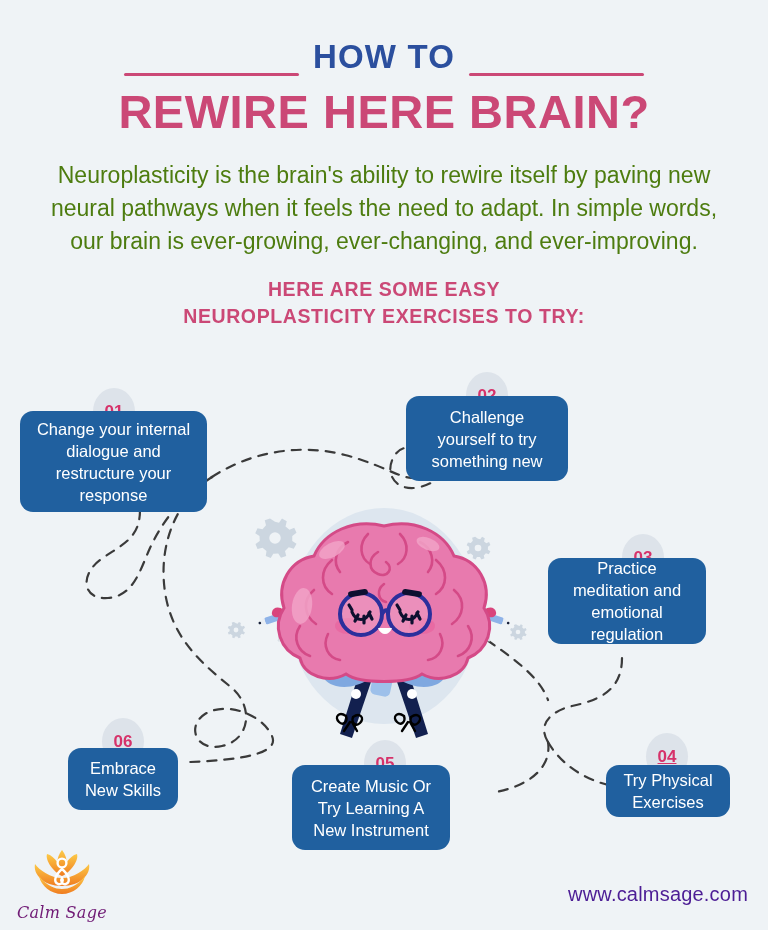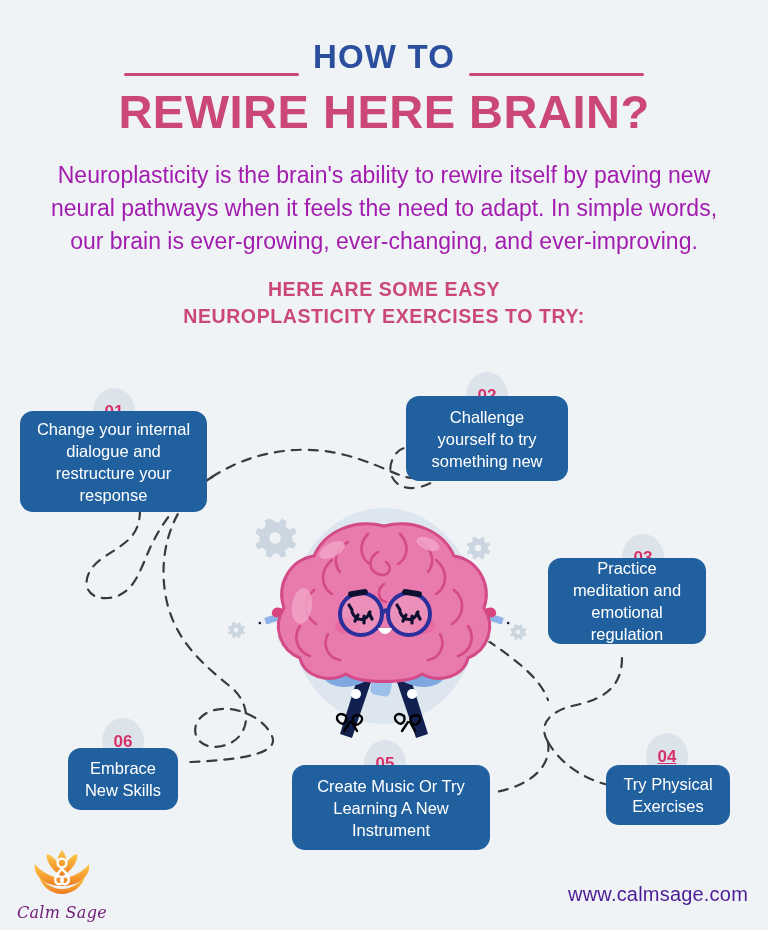--- a/index.html
+++ b/index.html
@@ -22,21 +22,21 @@
     font-size:33px;font-weight:bold;letter-spacing:1.2px;
     color:#2b4f9e;white-space:nowrap;
   }
   .bigtitle{
     text-align:center;margin-top:8px;
     font-size:47px;font-weight:bold;letter-spacing:0.5px;
     color:#cb4876;
   }
   .lede{
     width:690px;margin:20px auto 0 auto;text-align:center;
-    font-size:23px;line-height:33px;color:#a21caf;
+    font-size:23px;line-height:33px;color:#4d7c0f;
   }
   .subhead{
     width:700px;margin:18px auto 0 auto;text-align:center;
     font-size:19.5px;line-height:27px;font-weight:bold;
     letter-spacing:0.6px;color:#cb4876;
   }
 
   
   .card{
     position:absolute;
@@ -270,28 +270,28 @@
   <div class="badge" style="left:622px;top:534px;">
     <span>03</span>
   </div>
   <div class="card" style="left:548px;top:558px;width:158px;height:86px;display:flex;align-items:center;justify-content:center;">
     <span>Practice meditation and emotional regulation</span>
   </div>
 
   <div class="badge" style="left:646px;top:733px;text-decoration:underline;">
     <span>04</span>
   </div>
-  <div class="card" style="left:606px;top:765px;width:124px;height:60px;display:flex;align-items:center;justify-content:center;">
+  <div class="card" style="left:606px;top:765px;width:124px;height:52px;display:flex;align-items:center;justify-content:center;">
     <span>Try Physical Exercises</span>
   </div>
 
   <div class="badge" style="left:364px;top:740px;">
     <span>05</span>
   </div>
-  <div class="card" style="left:292px;top:765px;width:198px;height:85px;display:flex;align-items:center;justify-content:center;">
+  <div class="card" style="left:292px;top:765px;width:158px;height:85px;display:flex;align-items:center;justify-content:center;">
     <span>Create Music Or Try Learning A New Instrument</span>
   </div>
 
   <div class="badge" style="left:102px;top:718px;">
     <span>06</span>
   </div>
   <div class="card" style="left:68px;top:748px;width:110px;height:62px;display:flex;align-items:center;justify-content:center;">
     <span>Embrace New Skills</span>
   </div>
 

